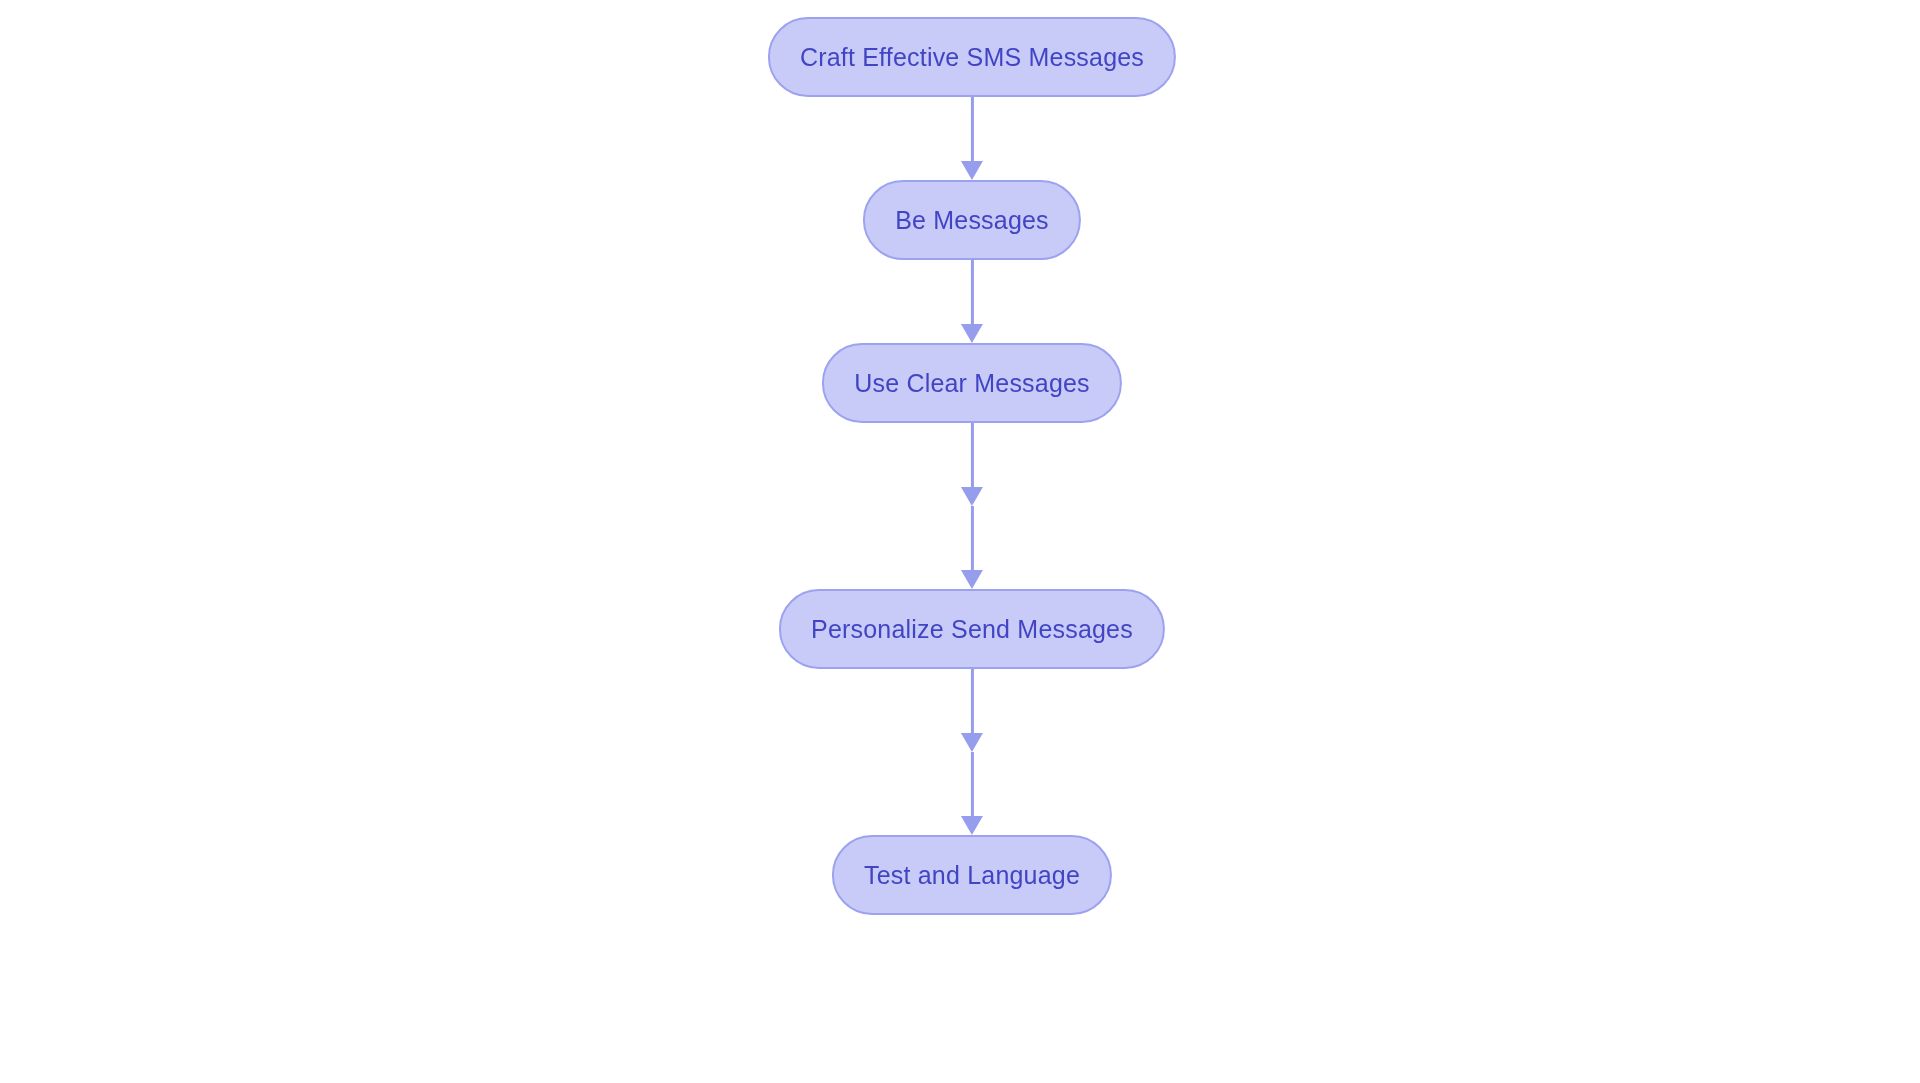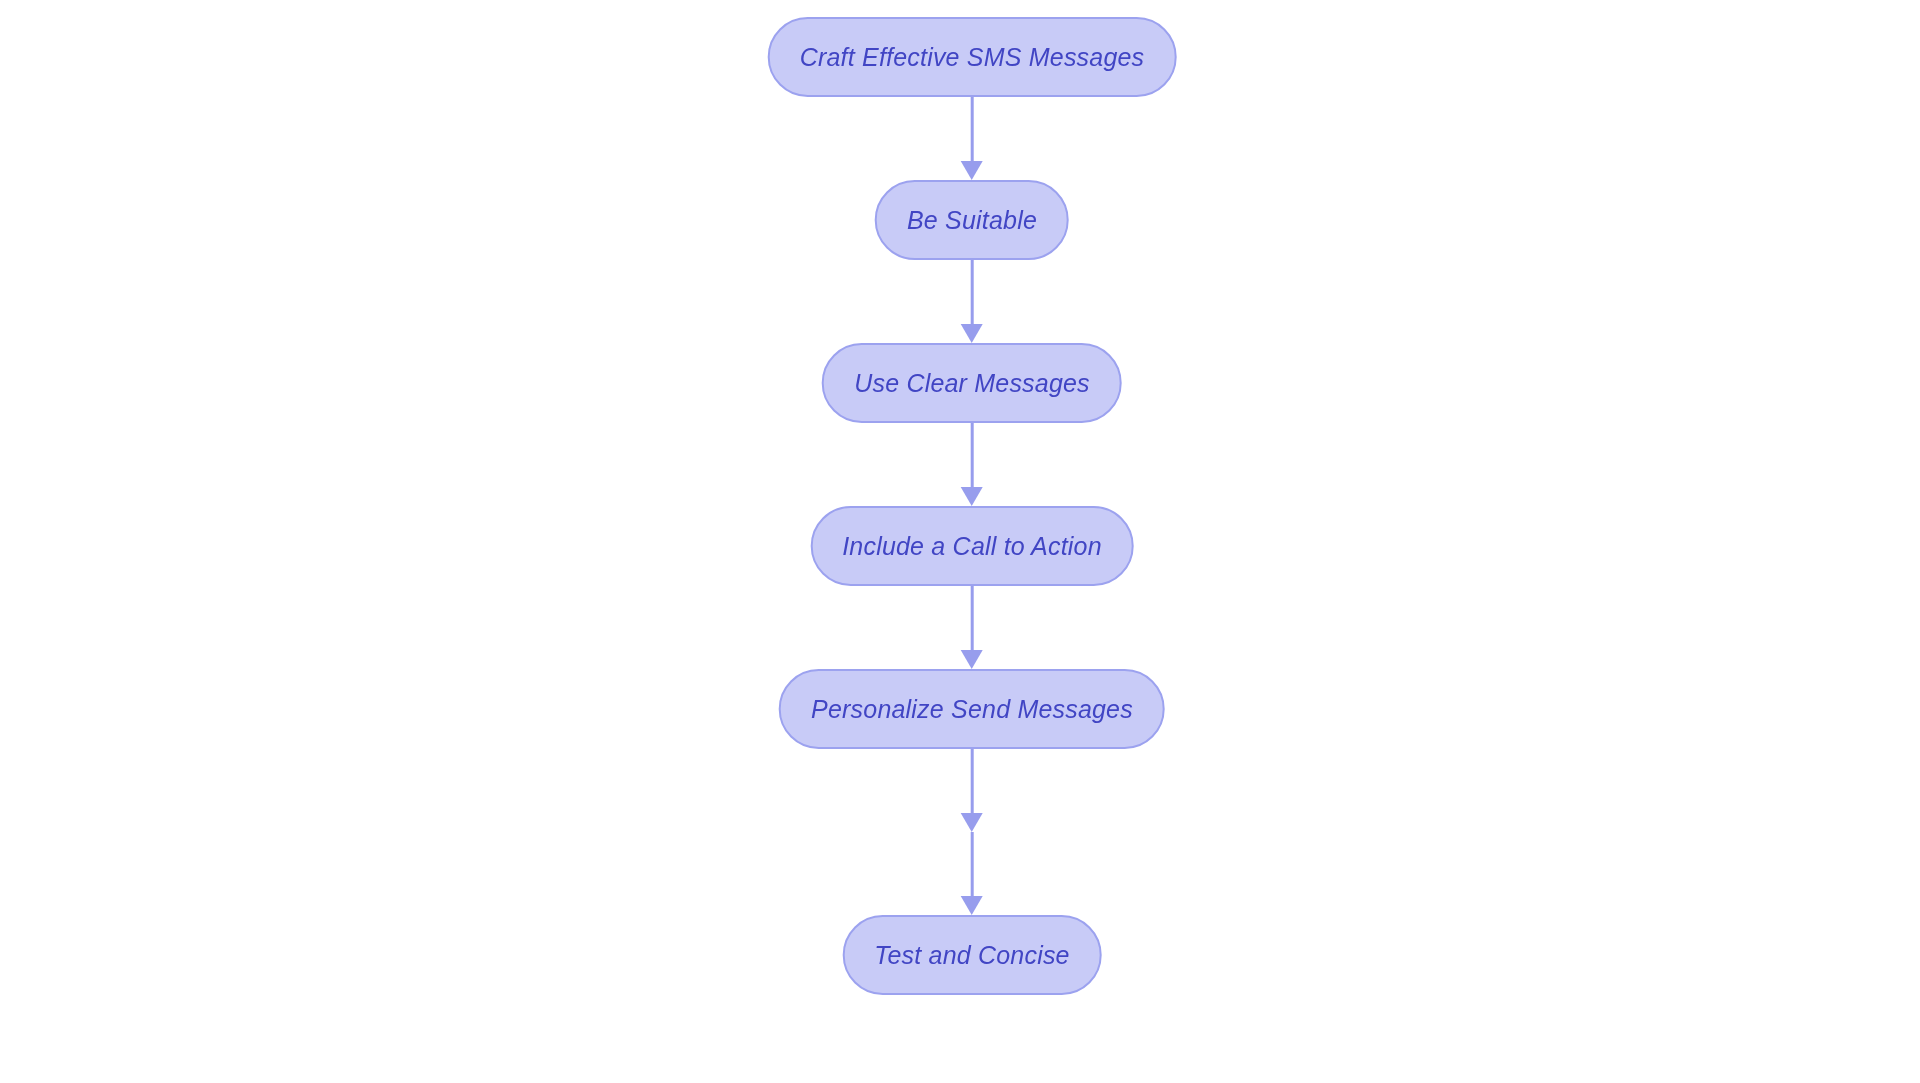--- a/index.html
+++ b/index.html
@@ -2,21 +2,21 @@
 <html style="--background: #ffffff; --node-fill: #c8cbf7; --node-border: #9ca2ef; --node-text: #4145c4; --arrow: #979ded;"><head>
 <meta charset="utf-8">
 <style>
   :root {
     --background: #ffffff;
     --node-fill: #c8cbf7;
     --node-border: #9ca2ef;
     --node-text: #4145c4;
     --arrow: #979ded;
   }
-  * { margin: 0; padding: 0; box-sizing: border-box; font-style: italic; }
+  * { margin: 0; padding: 0; box-sizing: border-box; }
   html, body {
     background: var(--background);
     font-family: "Liberation Sans", sans-serif;
   }
   .canvas {
     position: relative;
     width: 1920px;
     height: 1083px;
     background: var(--background);
     overflow: hidden;
@@ -75,40 +75,37 @@
     <div class="node">
       <span class="node-label">Craft Effective SMS Messages</span>
     </div>
 
     <div class="connector">
       <div class="arrow-line"></div>
       <div class="arrow-head"></div>
     </div>
 
     <div class="node">
-      <span class="node-label">Be Suitable</span>
+      <span class="node-label">Be Messages</span>
     </div>
 
     <div class="connector">
       <div class="arrow-line"></div>
       <div class="arrow-head"></div>
     </div>
 
     <div class="node">
       <span class="node-label">Use Clear Messages</span>
     </div>
 
     <div class="connector">
       <div class="arrow-line"></div>
       <div class="arrow-head"></div>
     </div>
 
-    <div class="node">
-      <span class="node-label">Include a Call to Action</span>
-    </div>
 
     <div class="connector">
       <div class="arrow-line"></div>
       <div class="arrow-head"></div>
     </div>
 
     <div class="node">
       <span class="node-label">Personalize Send Messages</span>
     </div>
 
@@ -117,17 +114,17 @@
       <div class="arrow-head"></div>
     </div>
 
 
     <div class="connector">
       <div class="arrow-line"></div>
       <div class="arrow-head"></div>
     </div>
 
     <div class="node">
-      <span class="node-label">Test and Concise</span>
+      <span class="node-label">Test and Language</span>
     </div>
 
   </div>
 </div>
 
 </body></html>

